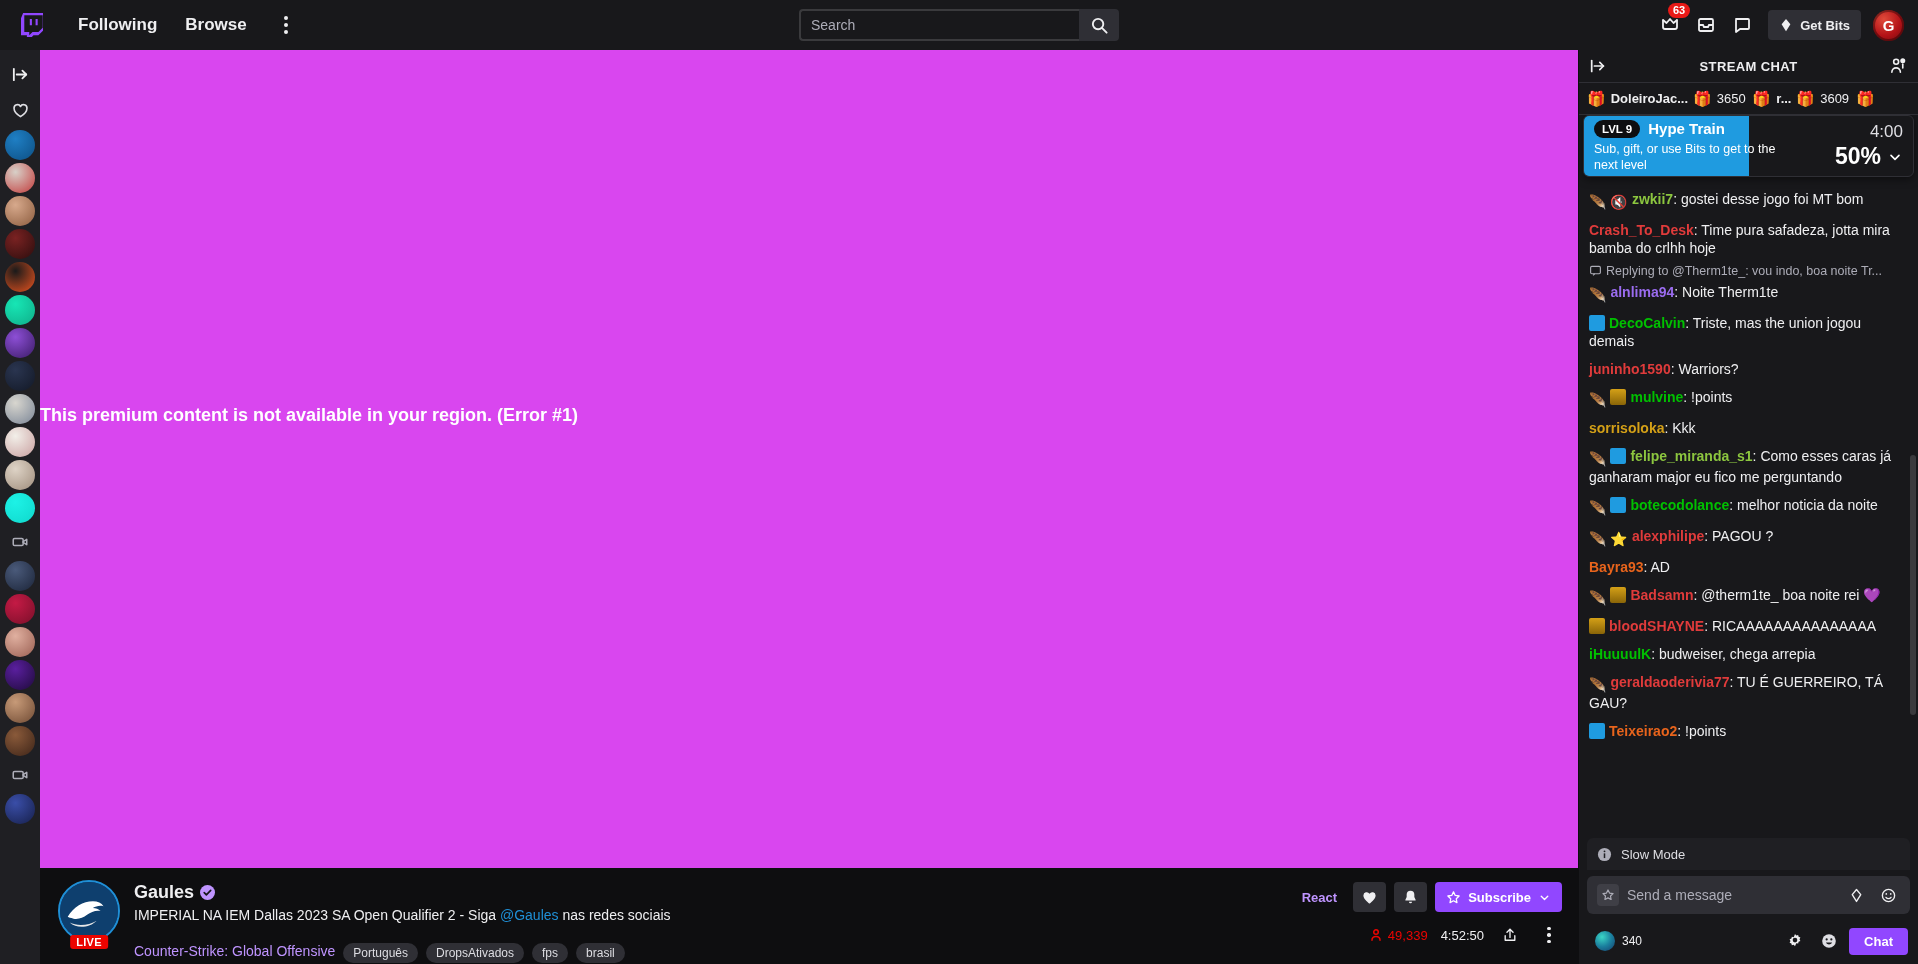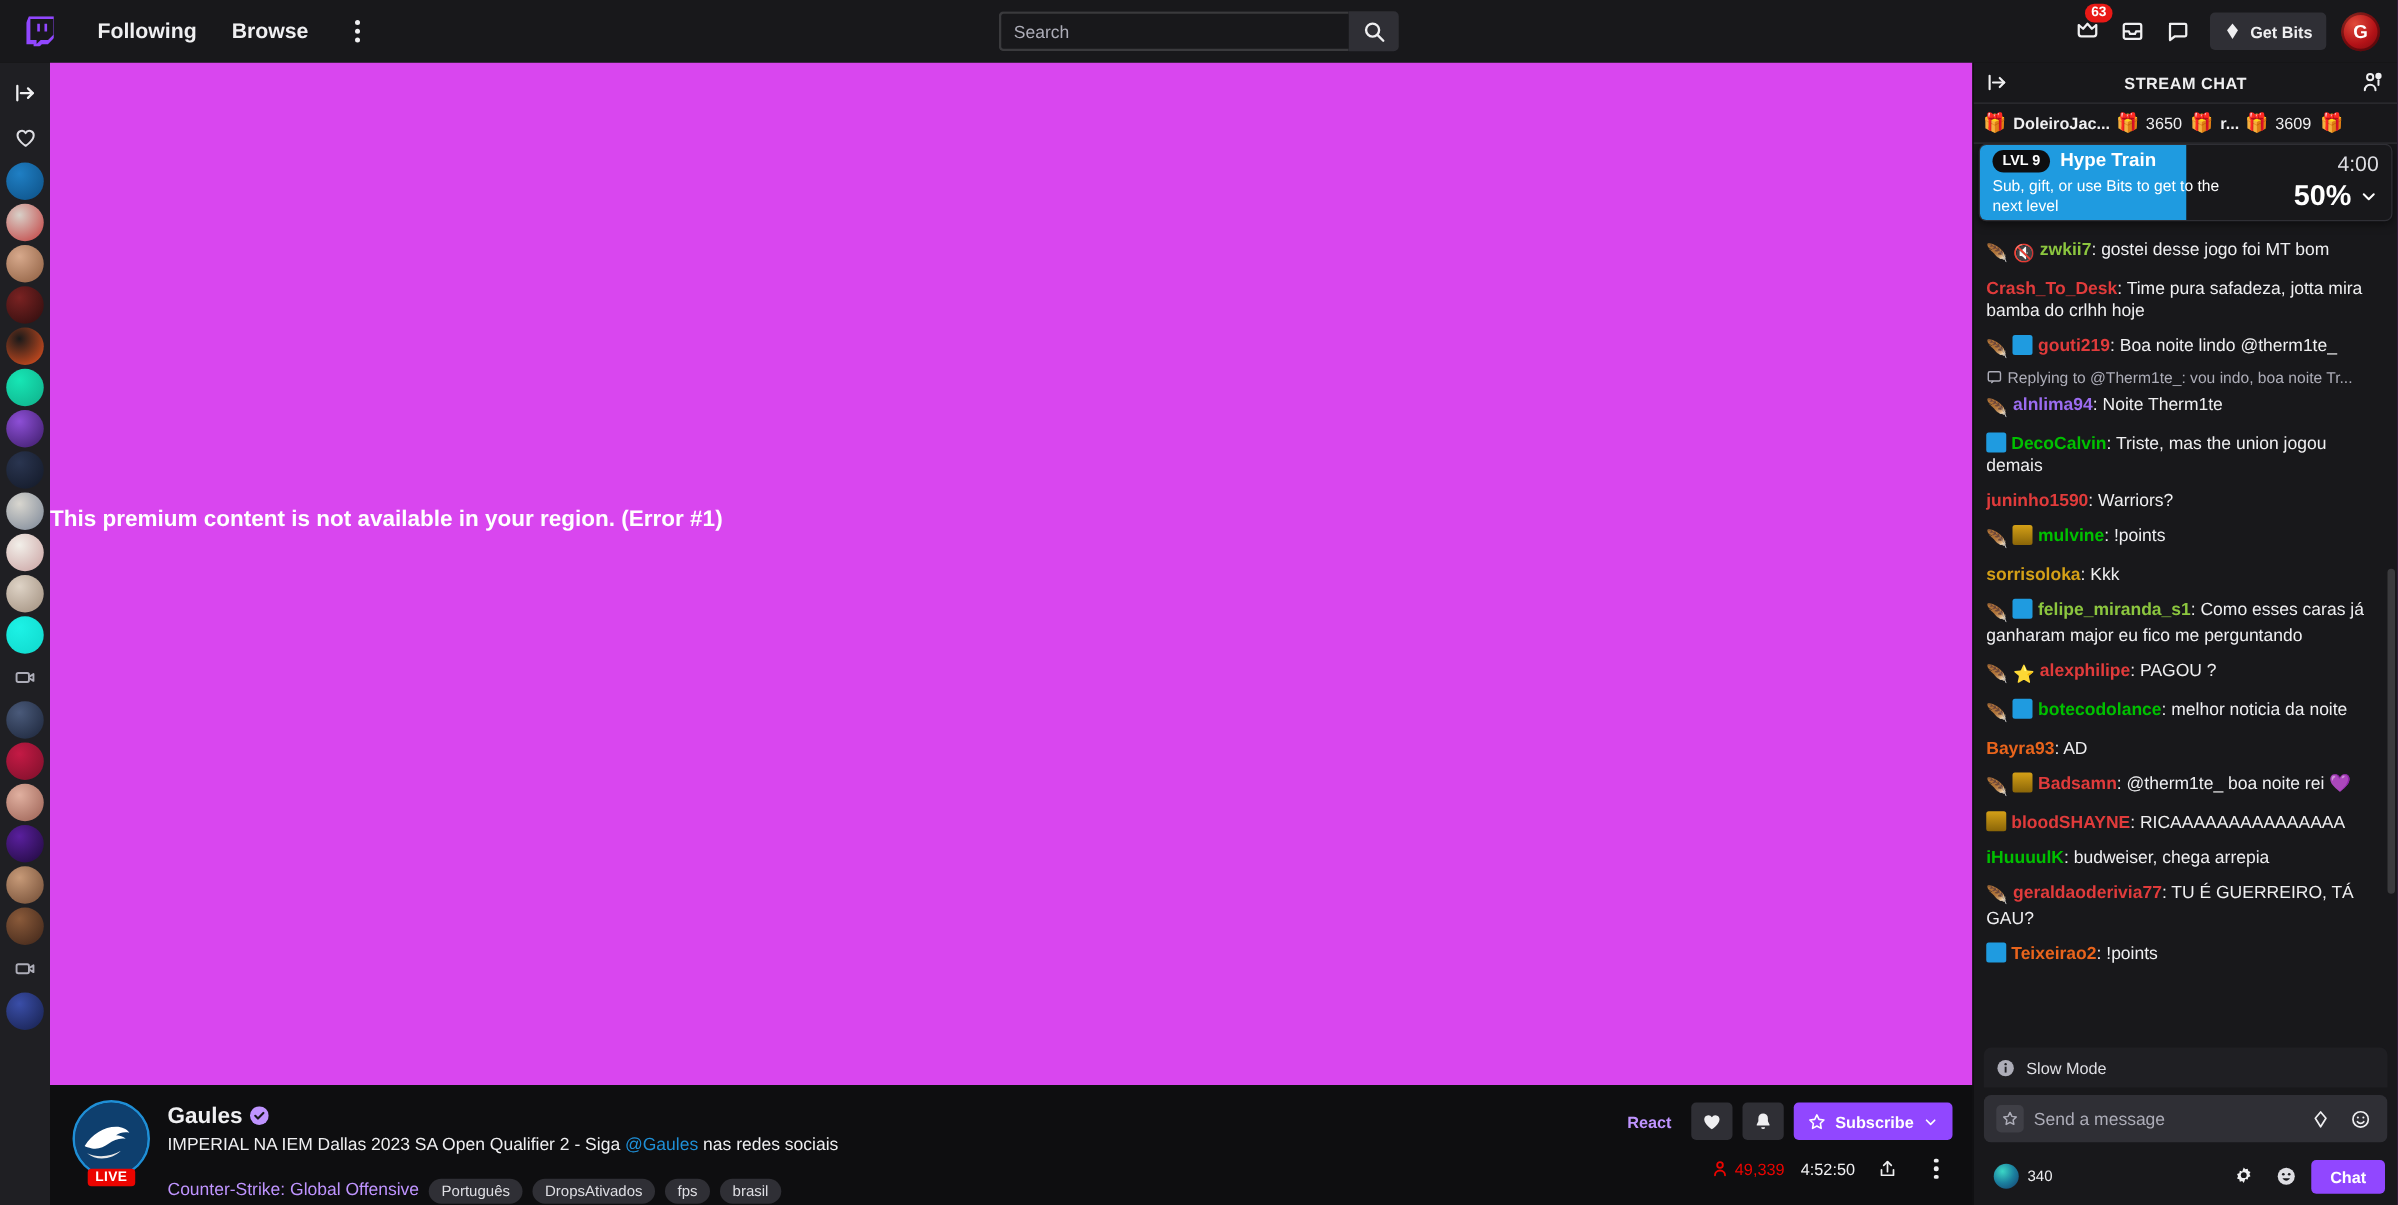--- a/index.html
+++ b/index.html
@@ -551,33 +551,32 @@
                 <svg class="ht-chev" viewBox="0 0 20 20" fill="none" stroke="#fff" stroke-width="2" stroke-linecap="round" stroke-linejoin="round">
                     <polyline points="5,8 10,13 15,8"></polyline>
                   </svg>
               </div>
             </div>
           </div>
         </div>
         <div id="msg-list" style="padding-top:68px">
             <div class="msg"><span class="badge-em">🪶</span><span class="badge-em">🔇</span><span class="uname" style="color:#8cc63f">zwkii7</span><span>: gostei desse jogo foi MT bom</span></div>
             <div class="msg"><span class="uname" style="color:#e03b3b">Crash_To_Desk</span><span>: Time pura safadeza, jotta mira bamba do crlhh hoje</span></div>
-            <div class="msg"><span class="badge-em">🪶</span><span class="badge-img b-sub-blue"></span><span class="uname" style="color:#e03b3b">gouti219</span><span>: Boa noite lindo @therm1te_</span></div>
             <div class="reply-ctx"><svg viewBox="0 0 16 16" fill="none" stroke="#adadb8" stroke-width="1.4">
                 <rect x="2" y="3" width="12" height="9" rx="1.5"></rect>
                 <path d="M5 14l2-2"></path>
               </svg>Replying to @Therm1te_: vou indo, boa noite Tr...</div>
             <div class="msg"><span class="badge-em">🪶</span><span class="uname" style="color:#9b6cf0">alnlima94</span><span>: Noite Therm1te</span></div>
             <div class="msg"><span class="badge-img b-sub-blue"></span><span class="uname" style="color:#00c000">DecoCalvin</span><span>: Triste, mas the union jogou demais</span></div>
             <div class="msg"><span class="uname" style="color:#e03b3b">juninho1590</span><span>: Warriors?</span></div>
             <div class="msg"><span class="badge-em">🪶</span><span class="badge-img b-sub-gold"></span><span class="uname" style="color:#00c000">mulvine</span><span>: !points</span></div>
             <div class="msg"><span class="uname" style="color:#d4a017">sorrisoloka</span><span>: Kkk</span></div>
             <div class="msg"><span class="badge-em">🪶</span><span class="badge-img b-sub-blue"></span><span class="uname" style="color:#8cc63f">felipe_miranda_s1</span><span>: Como esses caras já ganharam major eu fico me perguntando</span></div>
+            <div class="msg"><span class="badge-em">🪶</span><span class="badge-img b-sub-blue"></span><span class="uname" style="color:#00c000">botecodolance</span><span>: melhor noticia da noite</span></div>
             <div class="msg"><span class="badge-em">🪶</span><span class="badge-em">⭐</span><span class="uname" style="color:#e03b3b">alexphilipe</span><span>: PAGOU ?</span></div>
-            <div class="msg"><span class="badge-em">🪶</span><span class="badge-img b-sub-blue"></span><span class="uname" style="color:#00c000">botecodolance</span><span>: melhor noticia da noite</span></div>
             <div class="msg"><span class="uname" style="color:#e8641c">Bayra93</span><span>: AD</span></div>
             <div class="msg"><span class="badge-em">🪶</span><span class="badge-img b-sub-gold"></span><span class="uname" style="color:#e03b3b">Badsamn</span><span>: @therm1te_ boa noite rei 💜</span></div>
             <div class="msg"><span class="badge-img b-sub-gold"></span><span class="uname" style="color:#e03b3b">bloodSHAYNE</span><span>: RICAAAAAAAAAAAAAAA</span></div>
             <div class="msg"><span class="uname" style="color:#00c000">iHuuuulK</span><span>: budweiser, chega arrepia</span></div>
             <div class="msg"><span class="badge-em">🪶</span><span class="uname" style="color:#e03b3b">geraldaoderivia77</span><span>: TU É GUERREIRO, TÁ GAU?</span></div>
             <div class="msg"><span class="badge-img b-sub-blue"></span><span class="uname" style="color:#e8641c">Teixeirao2</span><span>: !points</span></div>
           </div>
         <div class="scrollbar-track"></div>
       </div>
 

